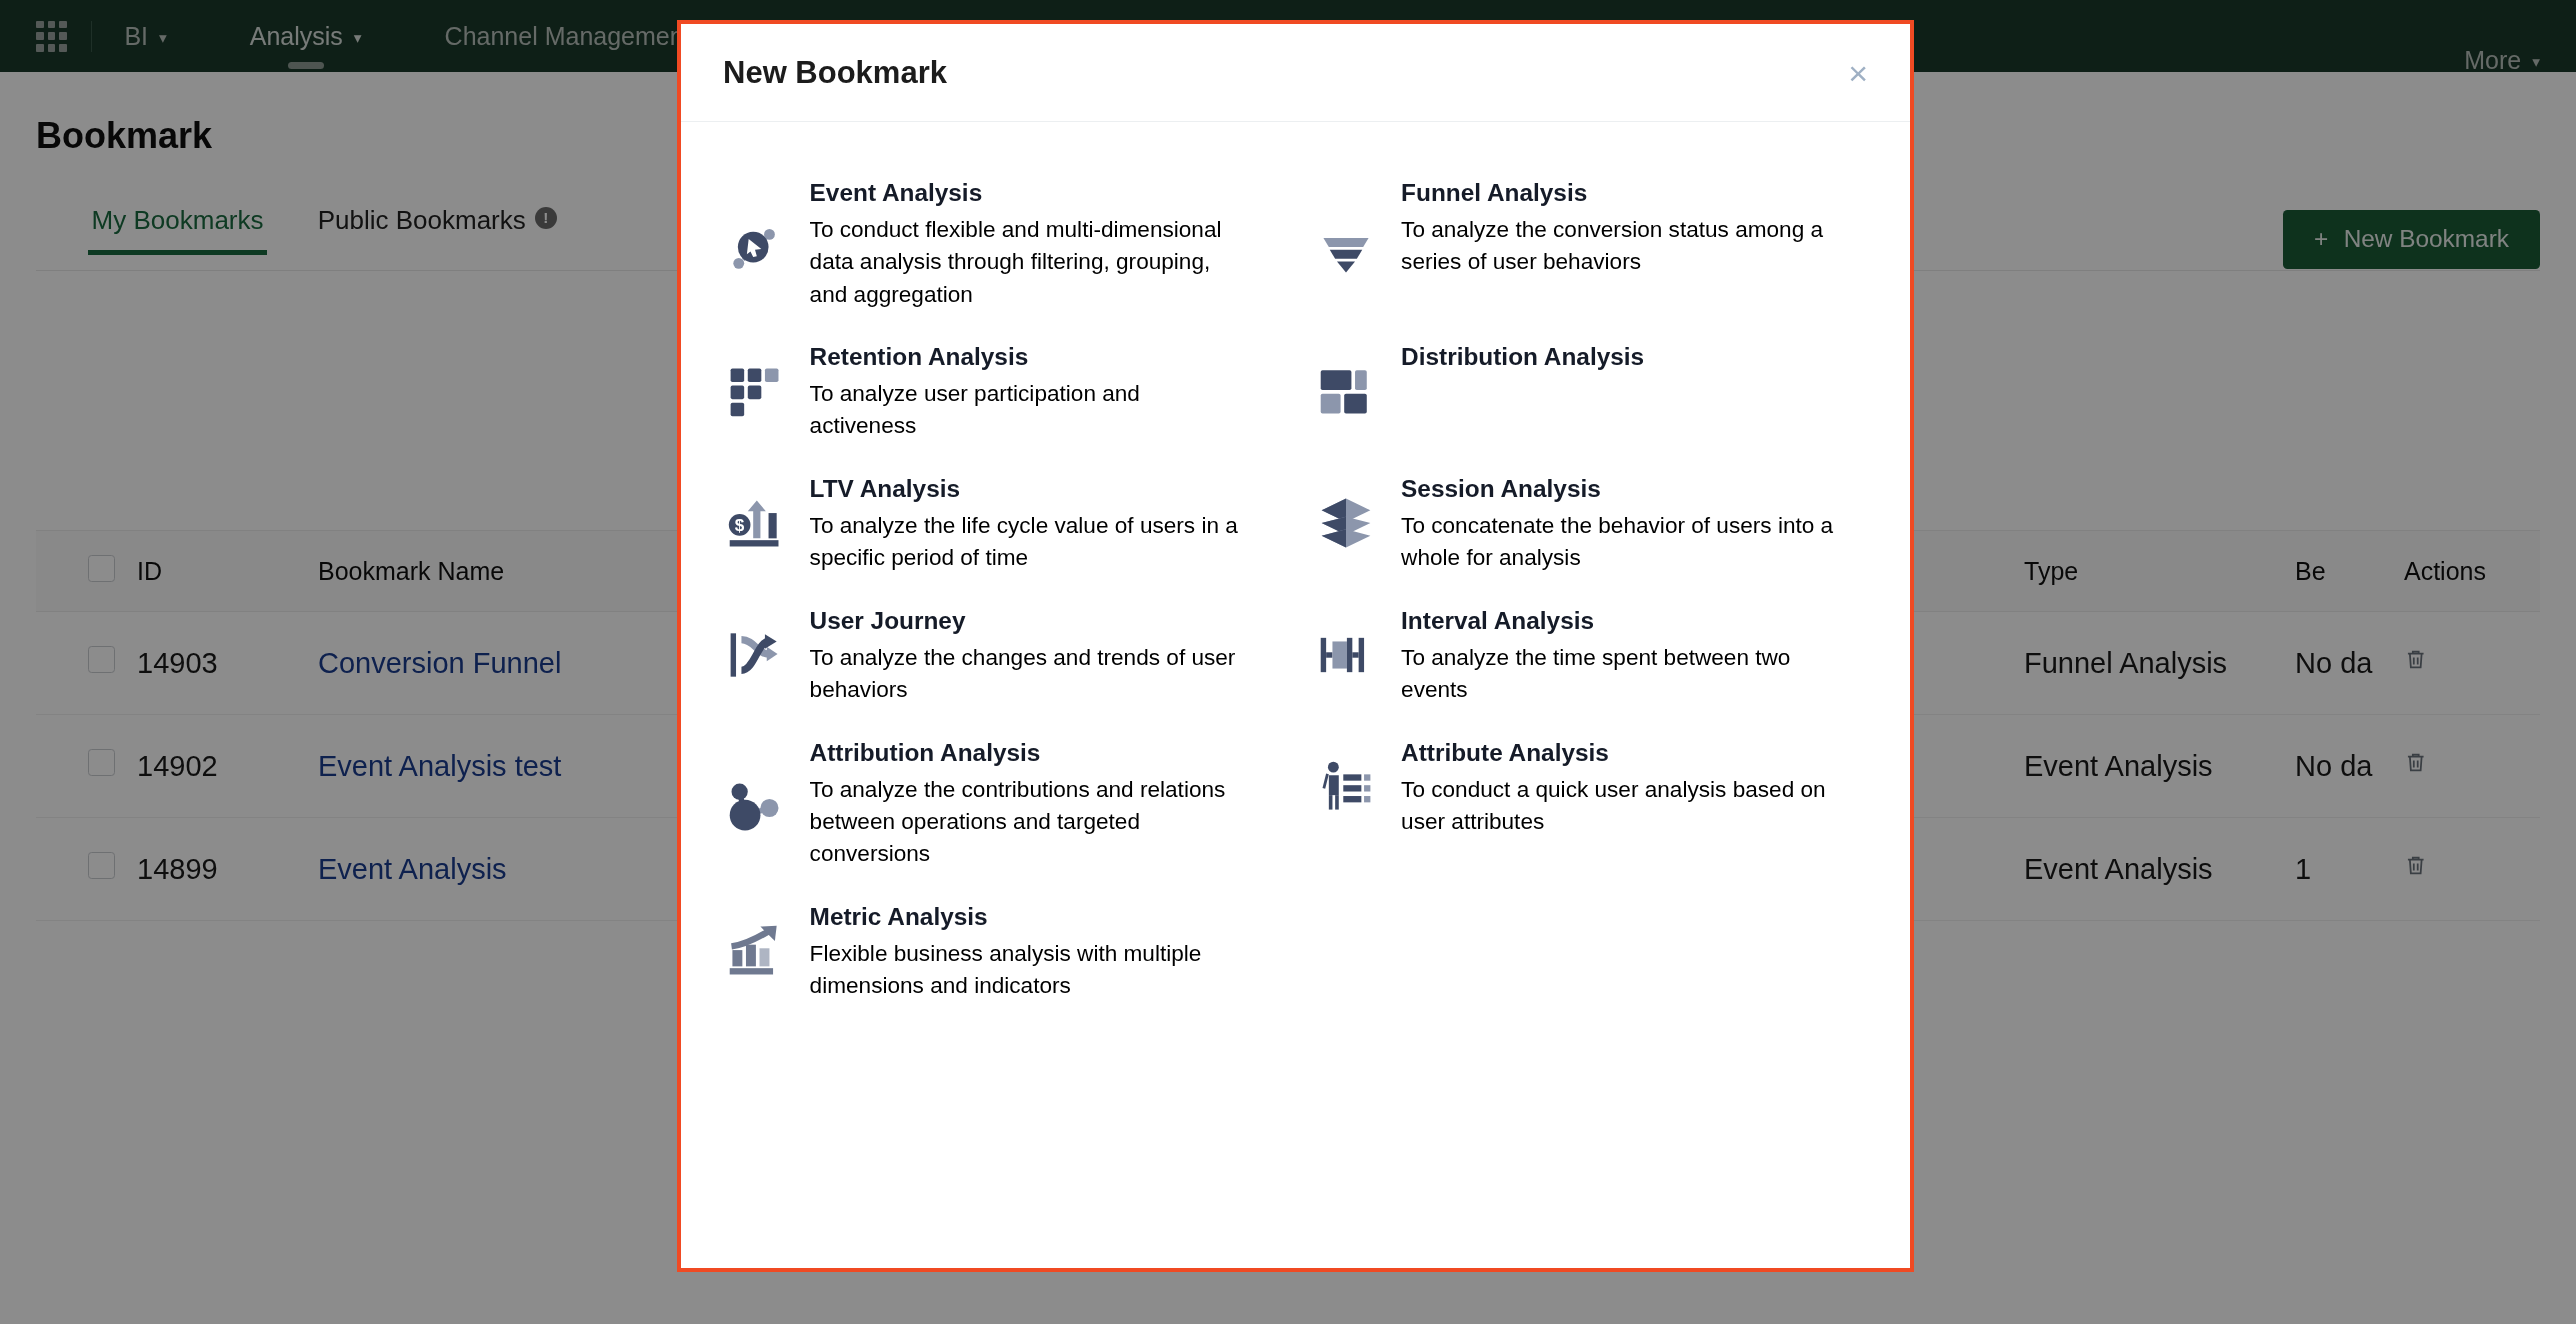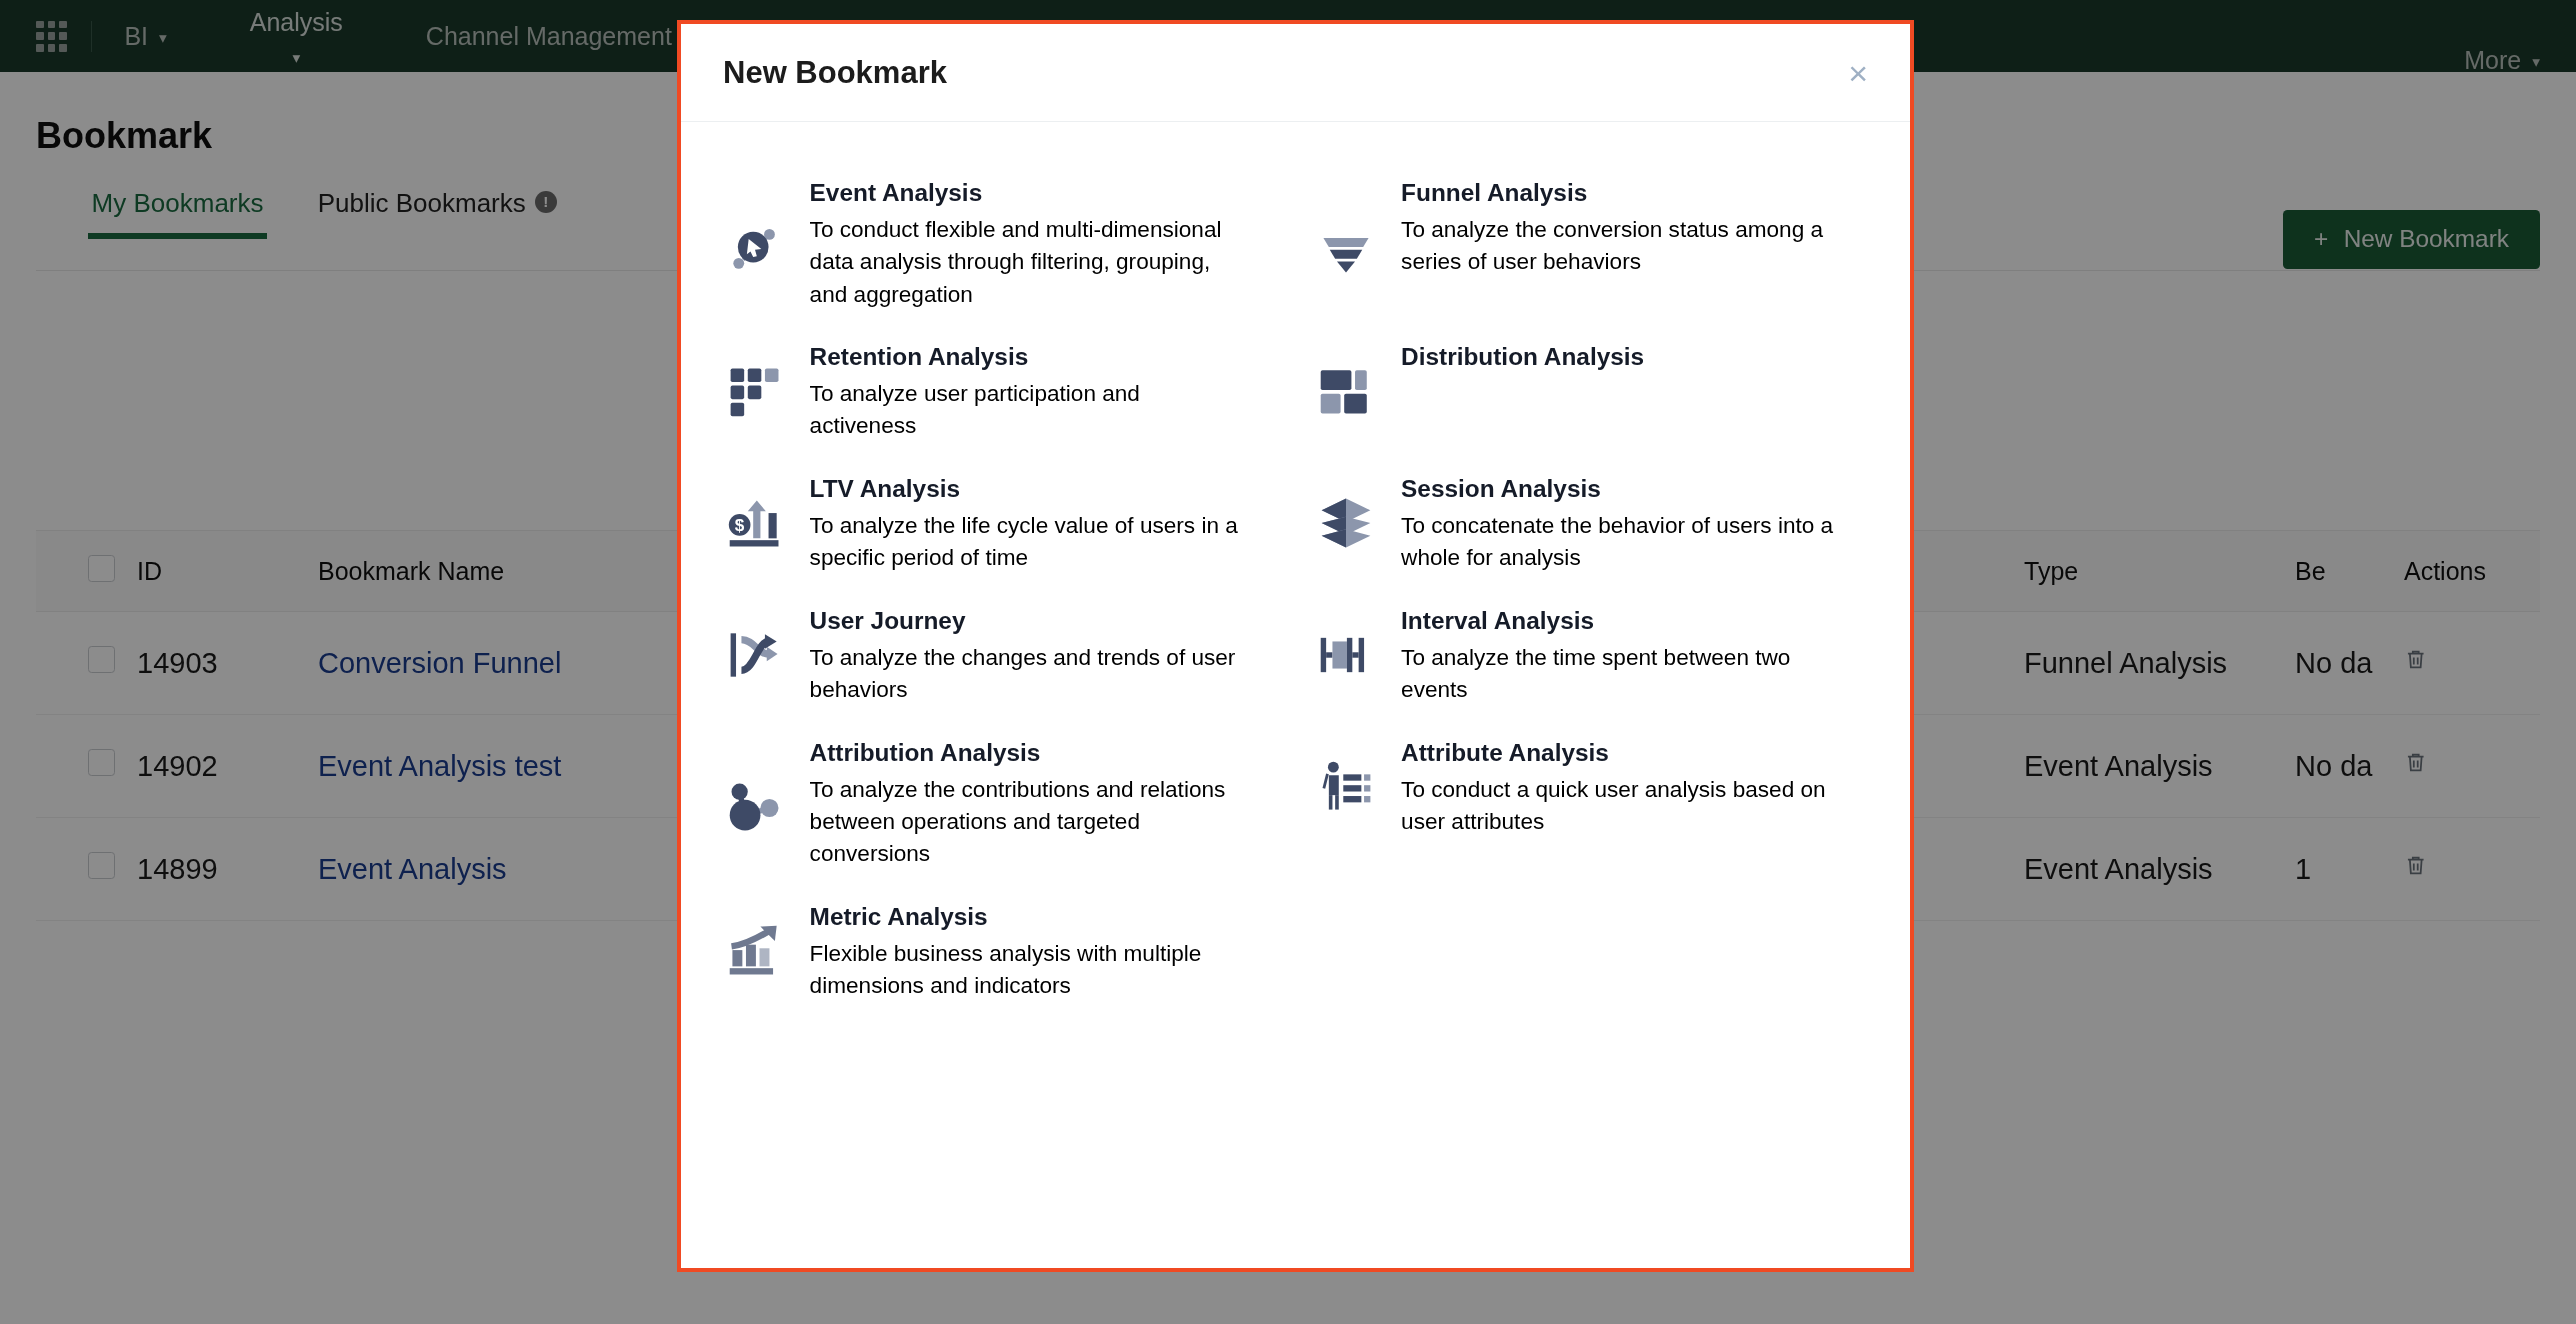--- a/index.html
+++ b/index.html
@@ -44,21 +44,21 @@
     font-size: 25px;
     color: #b9c1bc;
     padding: 0 0px;
     margin-right: 83px;
     white-space: nowrap;
     cursor: pointer;
     display: flex;
     align-items: center;
     gap: 11px;
   }
-  .nav-item.active { color: #d9e0dc; flex-direction: column; }
+  .nav-item.active { color: #d9e0dc; }
   .nav-item.active::after {
     content: "";
     position: absolute;
     left: 50%;
     transform: translateX(-50%);
     bottom: -18px;
     width: 36px; height: 6.3px;
     background: #8e9b94;
     border-radius: 3.6px;
   }
@@ -78,21 +78,21 @@
     font-weight: bold;
     color: #101010;
     padding: 43px 0 31px 0;
   }
   .card {
     position: relative;
     background: #fff;
   }
   .tabs {
     display: flex;
-    align-items: flex-start;
+    align-items: center;
     border-bottom: 1.8px solid #e8e8e8;
     height: 83px;
     padding-left: 52px;
     position: relative;
   }
   .tab {
     font-size: 26px;
     color: #222;
     padding: 0 3.6px 18px 3.6px;
     margin-right: 47px;

